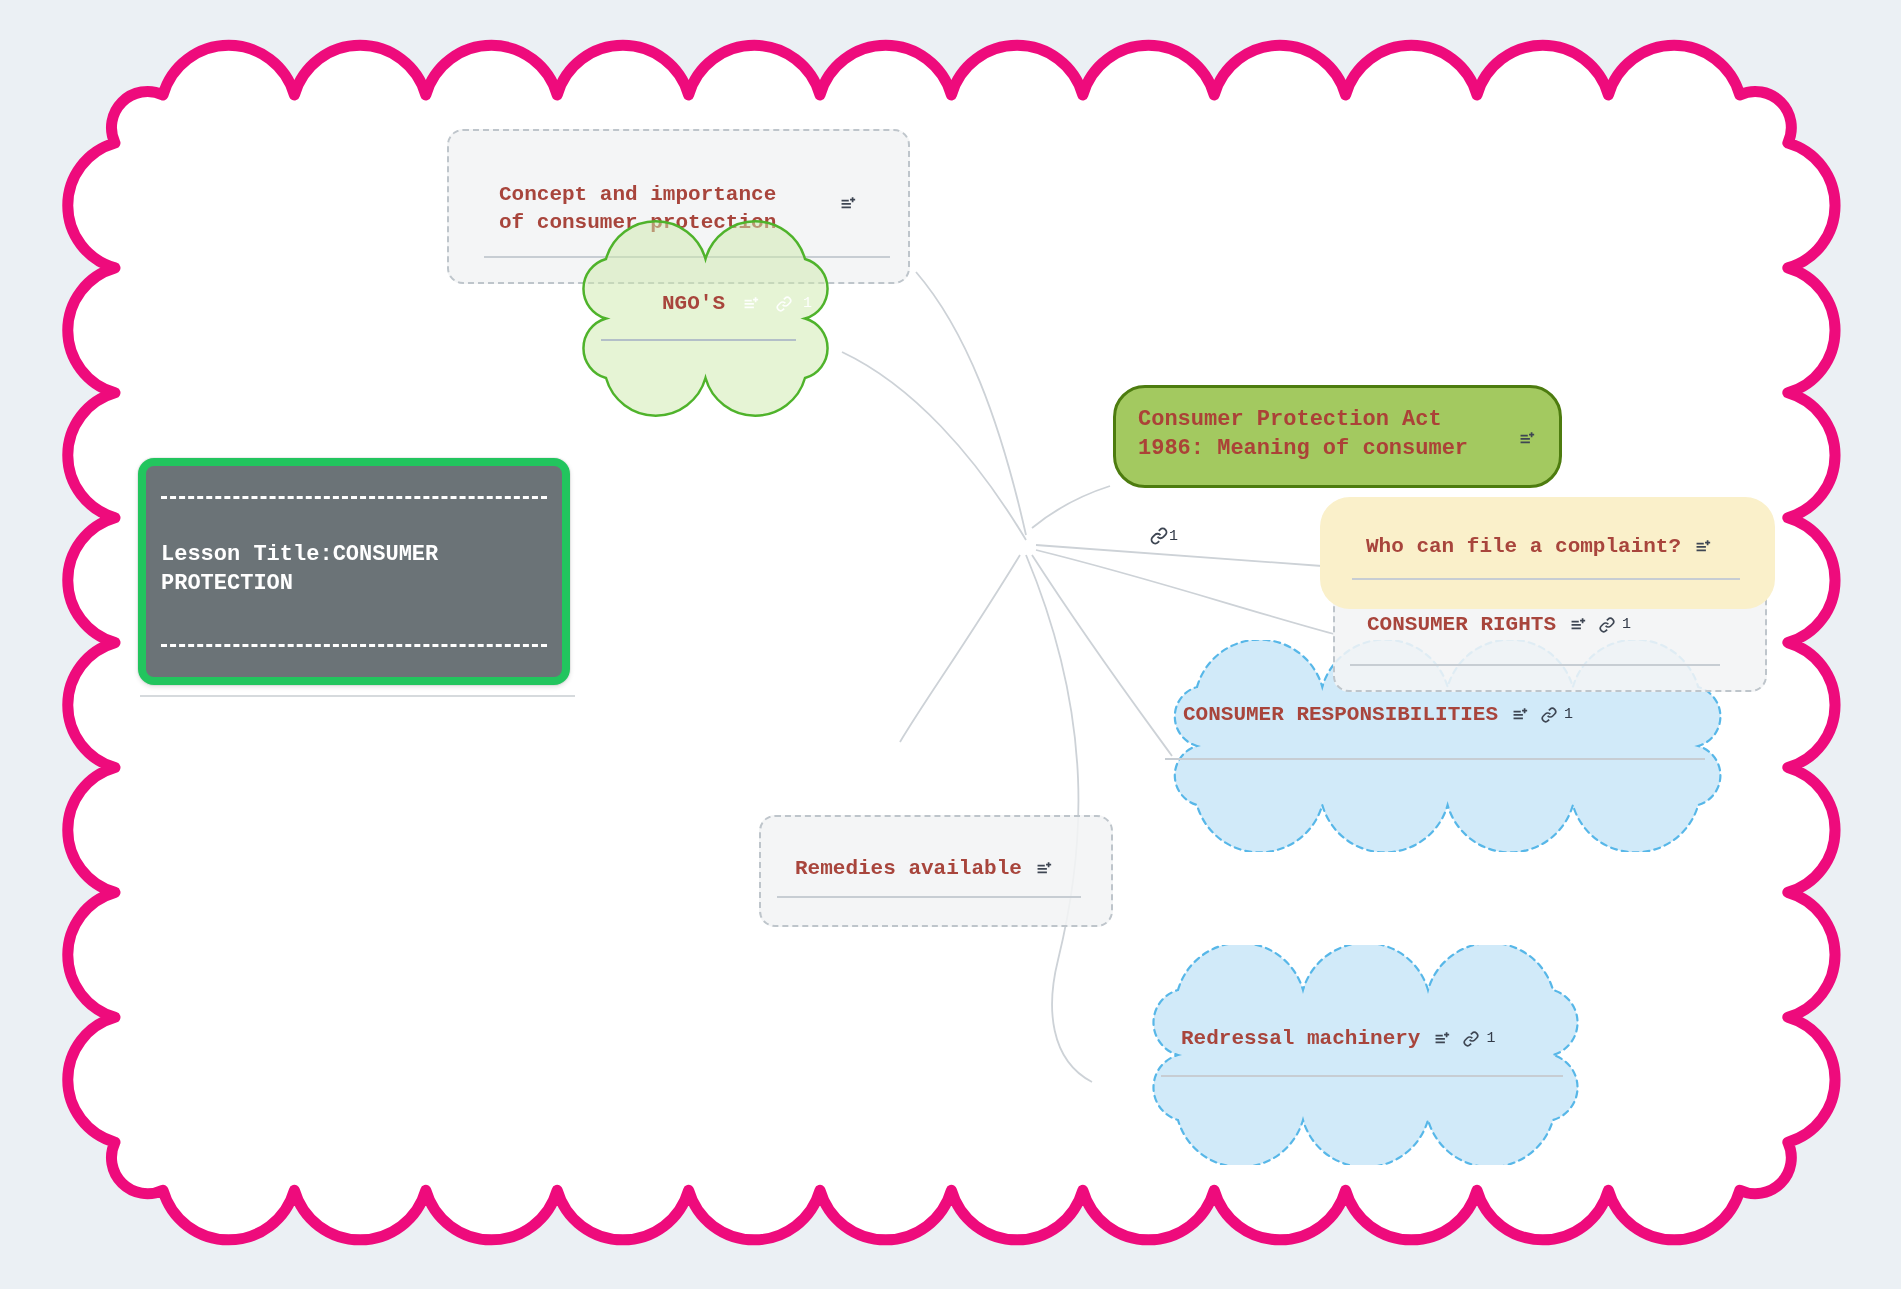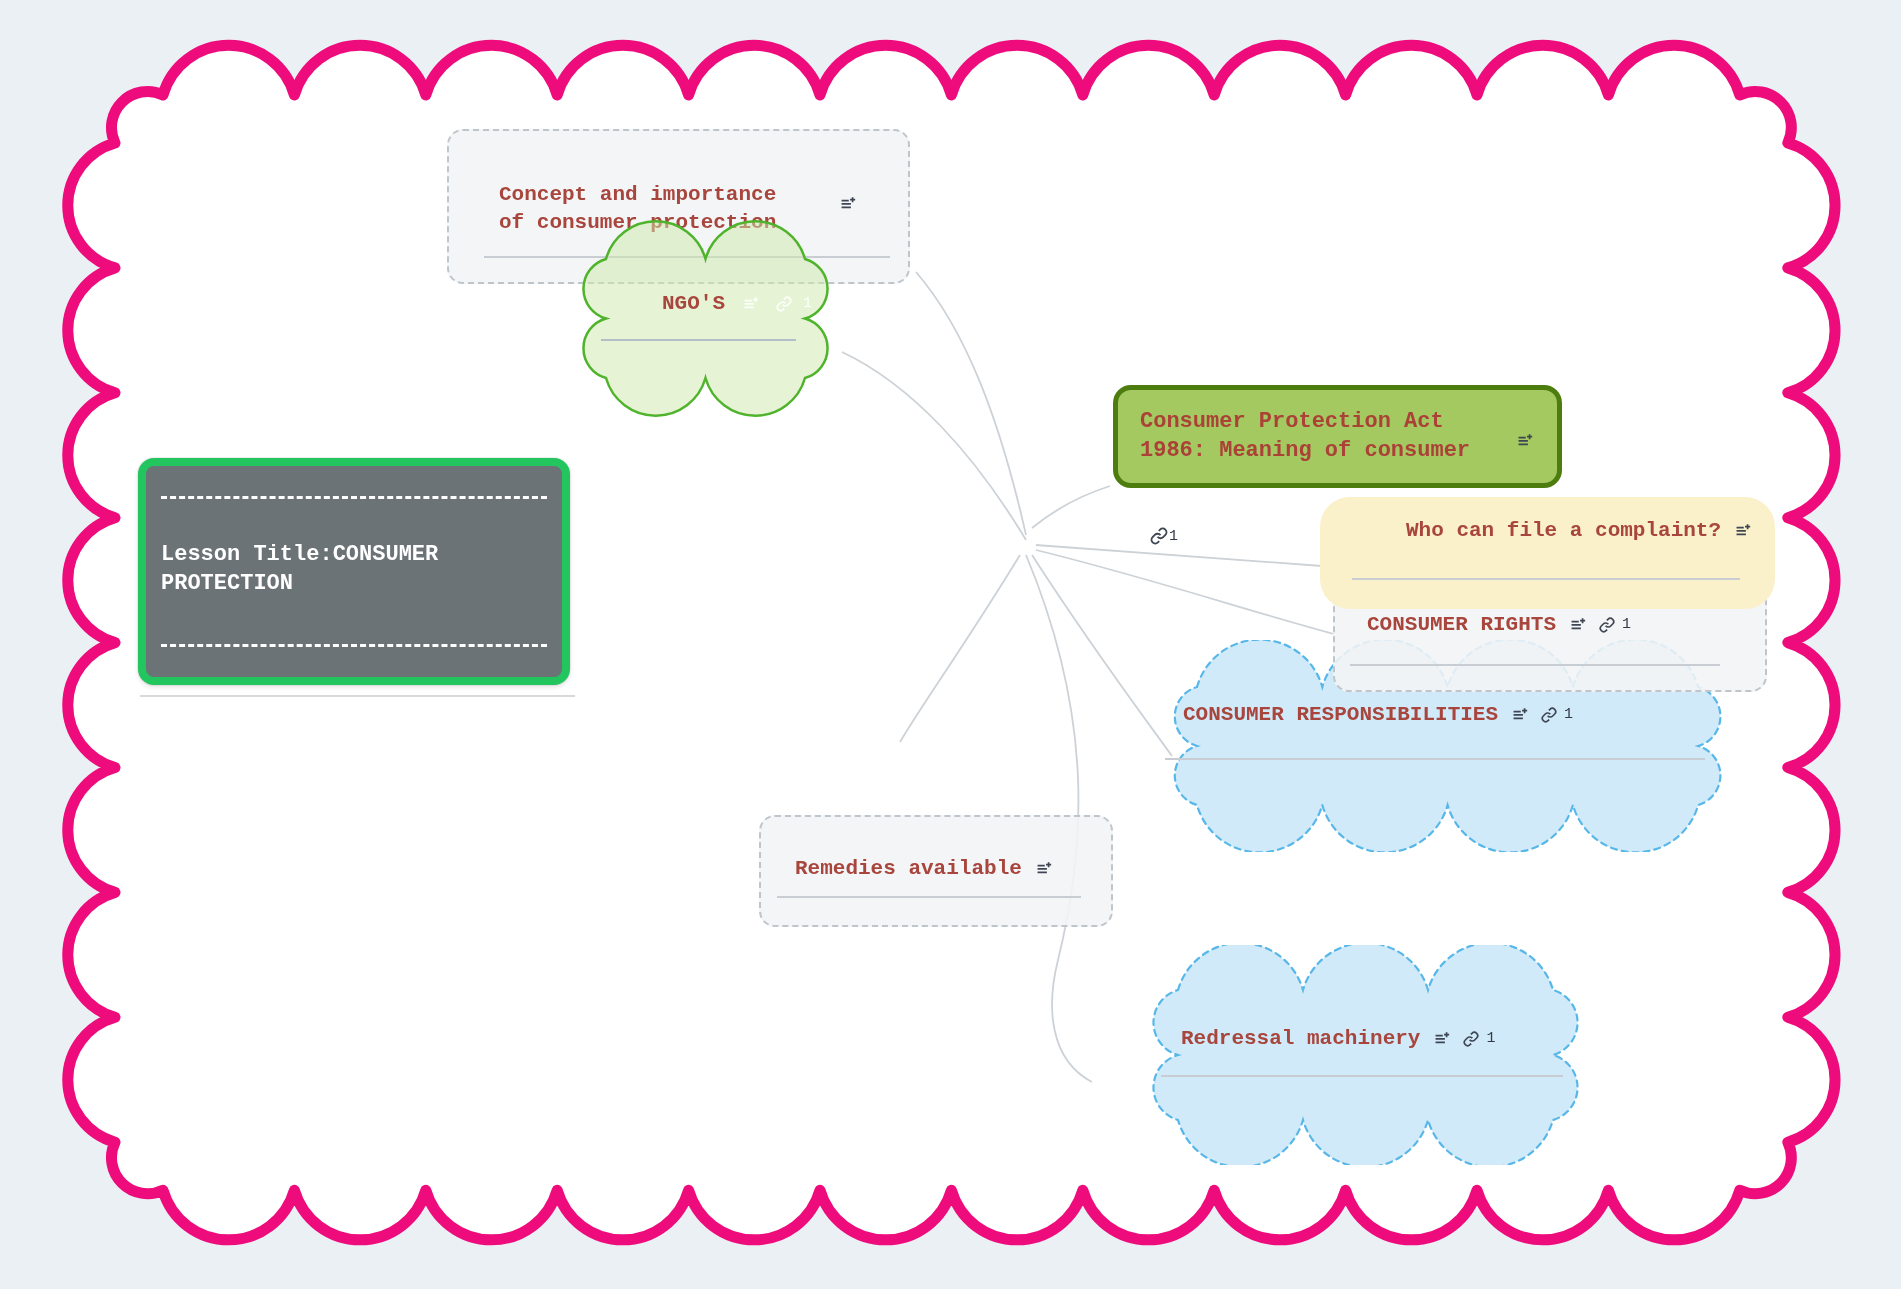--- a/index.html
+++ b/index.html
@@ -30,36 +30,36 @@
   #concept .underline { left:35px; right:18px; bottom:24px; }
 
   
   #ngos { left:563px; top:216px; width:285px; height:205px; z-index:6; }
   #ngos .row { position:absolute; left:52px; top:74px; gap:17px;margin-left:47px; }
   #ngos .underline { left:38px; right:52px; top:123px; border-color:#b3bfc8; }
   .flower-path { fill:rgba(206,233,172,.5); stroke:#4fb32b; stroke-width:2.5; }
 
   
   #act { left:1113px; top:385px; width:449px; height:103px; z-index:8;
-         background:#a3c960; border:5px solid #4d7c0f; border-radius:18px; }
+         background:#a3c960; border:3px solid #4d7c0f; border-radius:32px; }
   #act .title { position:absolute; left:22px; top:17px; width:345px; font-size:22px; color:#ab4237; }
   #act .icon { position:absolute; right:24px; top:42px; }
 
   
   #lesson { left:138px; top:458px; width:432px; height:227px; z-index:5;
             background:#6b7377; border:8px solid #22c55e; border-radius:16px;
             box-shadow:0 0 0 1px rgba(0,0,0,.05), 0 2px 5px rgba(0,0,0,.12); }
   .lesson-sep { position:absolute; left:15px; right:15px; border-top:3px dashed #ffffff; }
   #lesson .title { position:absolute; left:15px; top:74px; width:340px; font-size:22px; color:#ffffff; }
   #lesson-underline { left:140px; width:435px; top:695px; border-color:#d6dadd; }
 
   
   #who { left:1320px; top:497px; width:455px; height:112px; z-index:7;
          background:#faf0ca; border-radius:30px; }
-  #who .row { position:absolute; left:46px; top:20px;margin-left:40px; }
+  #who .row { position:absolute; left:46px; top:36px; }
   #who .underline { left:32px; right:35px; bottom:29px; }
 
   
   #rights { left:1333px; top:569px; width:434px; height:123px; z-index:6; }
   #rights .row { position:absolute; left:32px; top:40px; }
   #rights .underline { left:15px; right:45px; bottom:24px; }
 
   
   .cloud-path { fill:rgba(206,233,249,.94); stroke:#57b7e8; stroke-width:2.2;
                 stroke-dasharray:6 5; stroke-linecap:round; }

